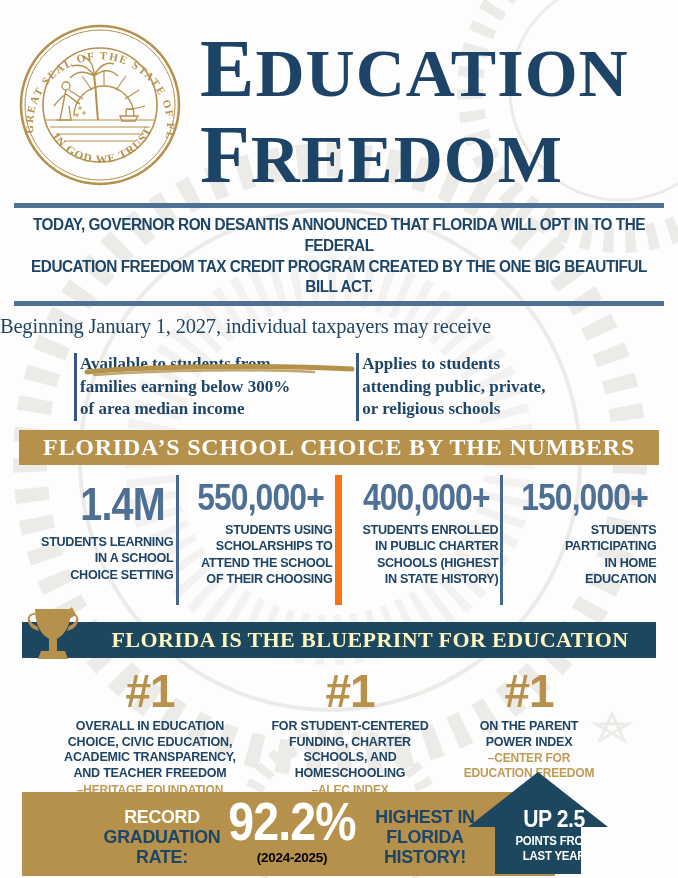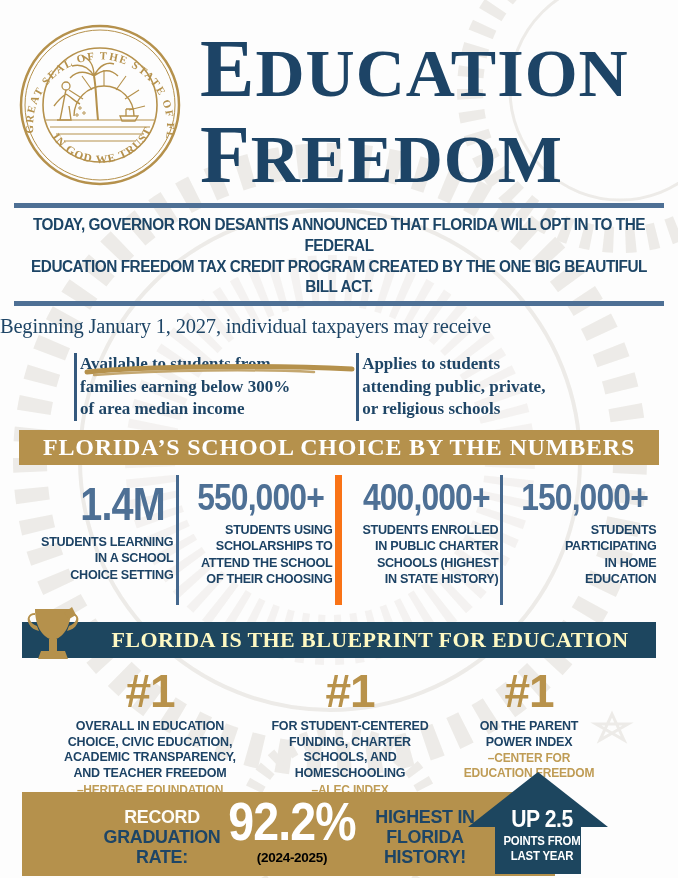--- a/index.html
+++ b/index.html
@@ -71,21 +71,21 @@
   .grad-label .w{color:#fdfcf7;}
   .grad-label .n{color:#1d4566;white-space:pre-line;}
   .grad-value{position:absolute;left:180px;top:2px;width:180px;text-align:center;}
   .grad-value .big{color:#fff;font-weight:bold;font-size:54px;line-height:1.0;letter-spacing:-1px;
                    transform:scaleX(.86);transform-origin:center top;white-space:nowrap;}
   .grad-value .period{margin-top:2px;color:#000000;font-weight:bold;font-size:13.5px;letter-spacing:-0.3px;}
   .grad-note{position:absolute;left:348px;top:15px;width:110px;text-align:center;color:#1d4566;
              font-weight:bold;font-size:19px;line-height:1.05;letter-spacing:-0.3px;white-space:pre-line;
              transform:scaleX(.94);transform-origin:center top;}
   .grad-arrow{position:absolute;left:446px;top:-20px;width:140px;height:102px;}
-  .arrow-text{position:absolute;left:4px;top:0;width:140px;text-align:center;color:#fff;}
+  .arrow-text{position:absolute;left:16px;top:0;width:140px;text-align:center;color:#fff;}
   .arrow-text .big{margin-top:36px;font-weight:bold;font-size:23px;letter-spacing:-0.5px;line-height:1.0;
                    transform:scaleX(.92);transform-origin:center top;}
   .arrow-text .small{margin-top:3px;font-weight:bold;font-size:12px;line-height:1.25;letter-spacing:-0.2px;
                      white-space:pre-line;transform:scaleX(.95);transform-origin:center top;}
 </style>
 </head>
 <body>
 
 <div class="page">
 

